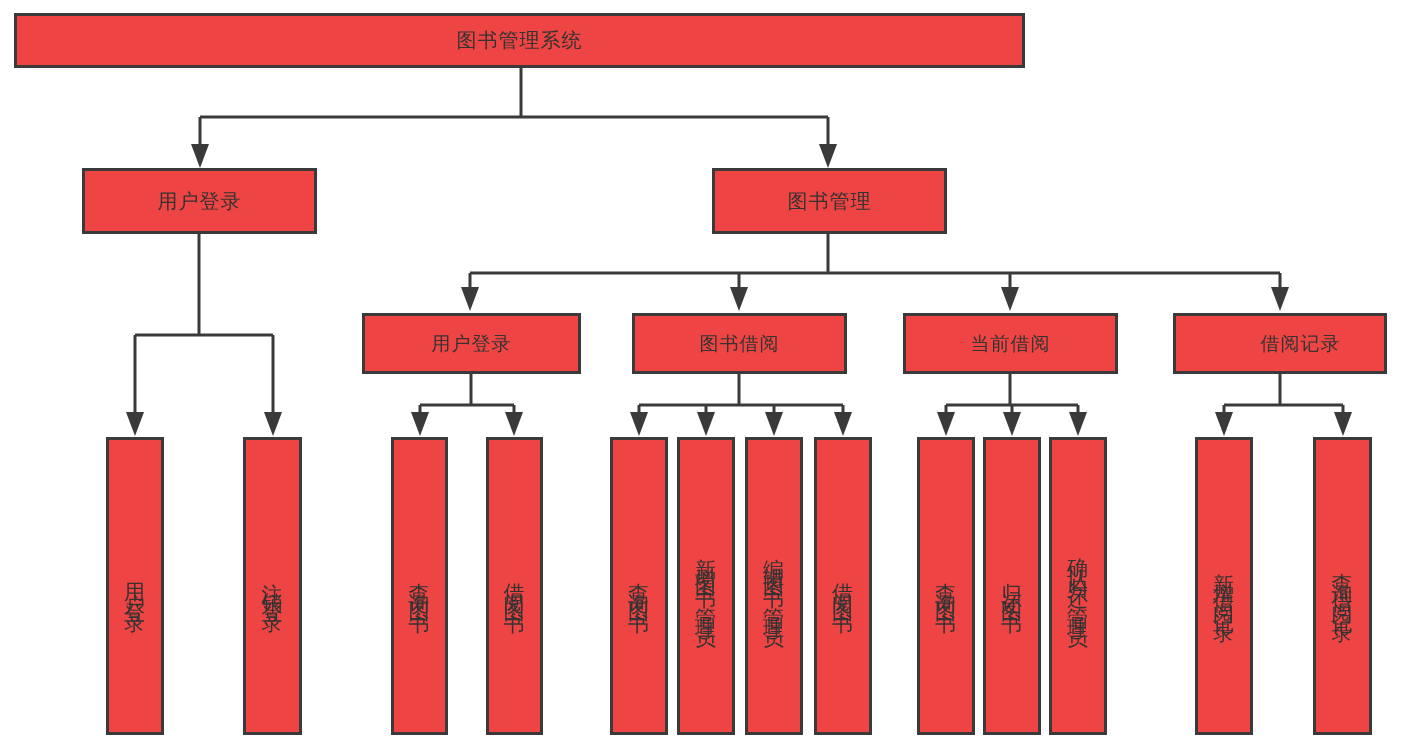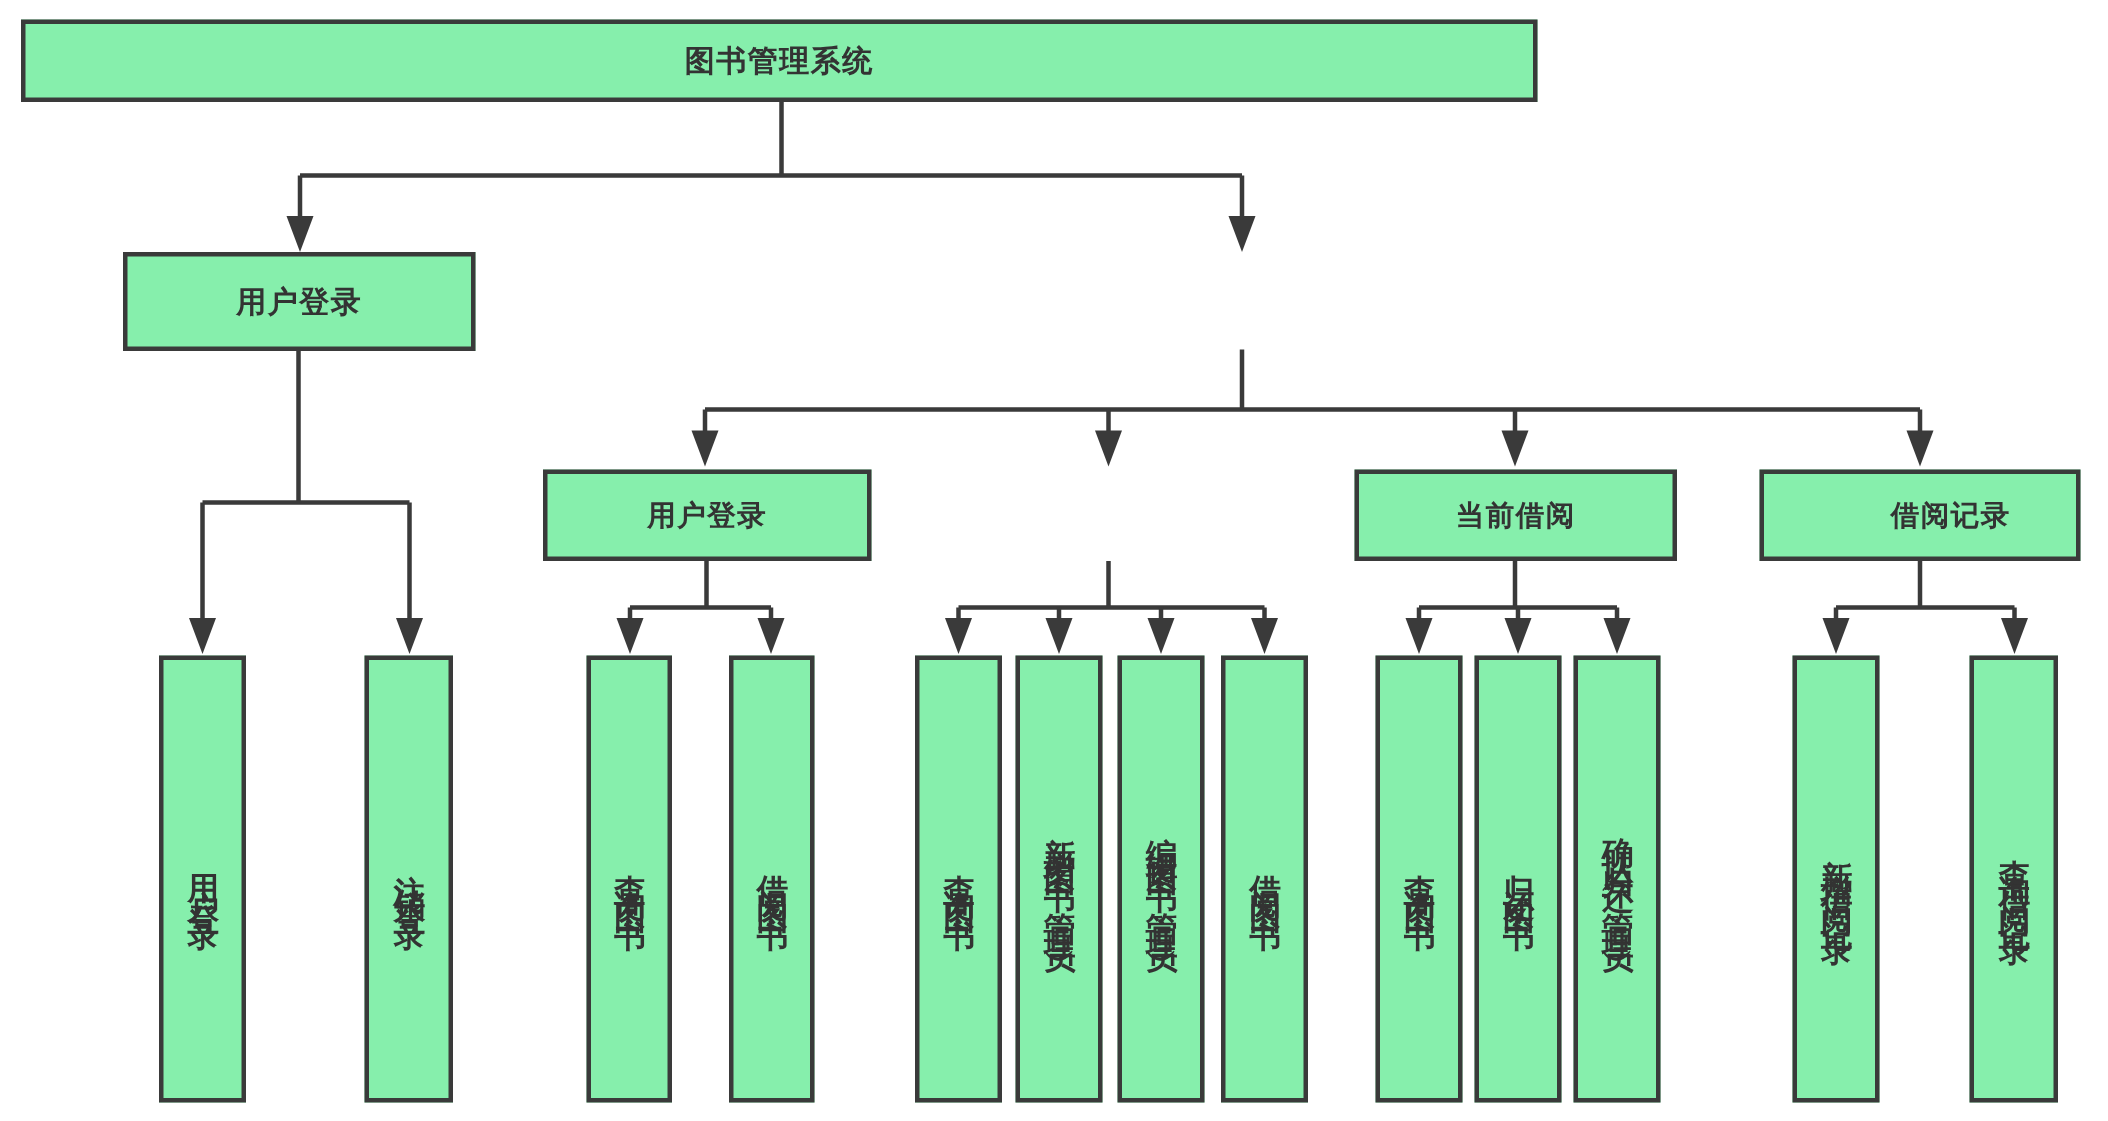--- a/index.html
+++ b/index.html
@@ -14,28 +14,27 @@
     background: #ffffff;
     overflow: hidden;
   }
   svg.connectors {
     position: absolute;
     left: 0; top: 0;
     width: 1405px; height: 747px;
   }
   .box {
     position: absolute;
-    background: #86efac;
+    background: #ef4444;
     border: 3px solid #3a3a3a;
     color: #333333;
     display: flex;
     align-items: center;
     justify-content: center;
     text-align: center;
-    font-weight: bold;
   }
   .box.root {
     left: 14px; top: 13px; width: 1011px; height: 55px;
     font-size: 20px;
     letter-spacing: 1px;
   }
   .box.lvl1 {
     top: 168px; height: 66px; width: 235px;
     font-size: 20px;
     letter-spacing: 1px;
@@ -114,22 +113,24 @@
       <polygon points="1003,412 1021,412 1012,436"></polygon>
       <polygon points="1069,412 1087,412 1078,436"></polygon>
       <polygon points="1215,412 1233,412 1224,436"></polygon>
       <polygon points="1334,412 1352,412 1343,436"></polygon>
     </g>
   </svg>
 
   <div class="box root">图书管理系统</div>
 
   <div class="box lvl1 user">用户登录</div>
+  <div class="box lvl1 mgmt">图书管理</div>
 
   <div class="box lvl2 newrec">用户登录</div>
+  <div class="box lvl2 borrow">图书借阅</div>
   <div class="box lvl2 current">当前借阅</div>
   <div class="box lvl2 records">借阅记录</div>
 
   <div class="box leaf" style="left:106px;">
     <span class="vtext">用户登录</span>
   </div>
   <div class="box leaf" style="left:243px;width:59px;">
     <span class="vtext">注销登录</span>
   </div>
 

